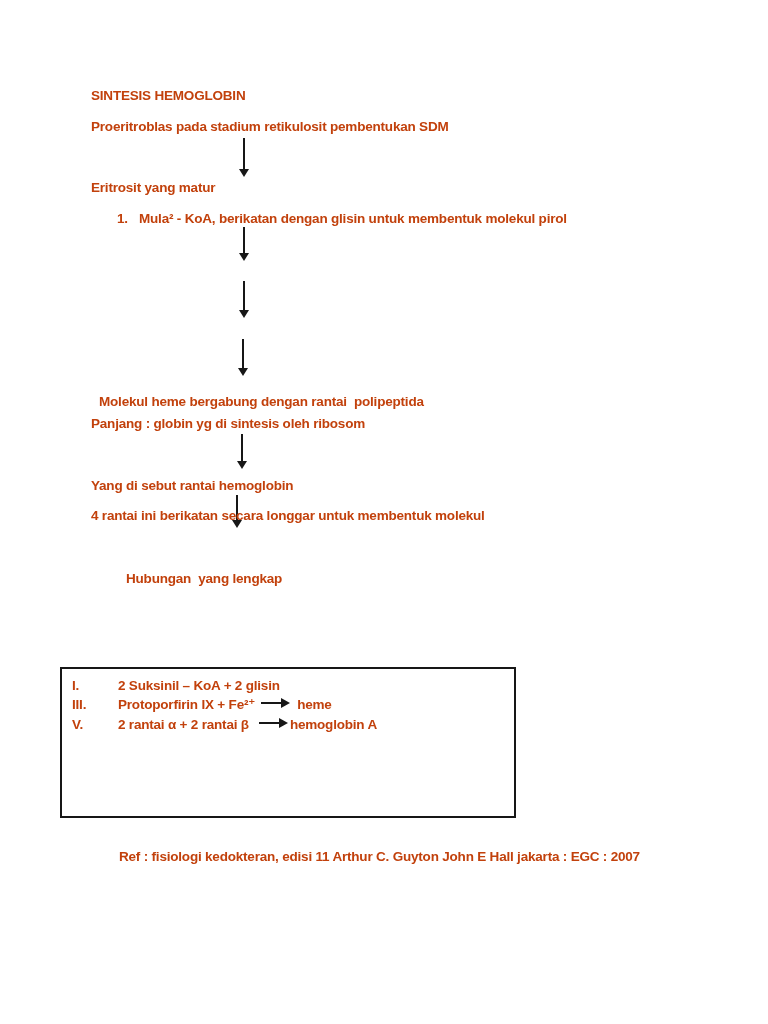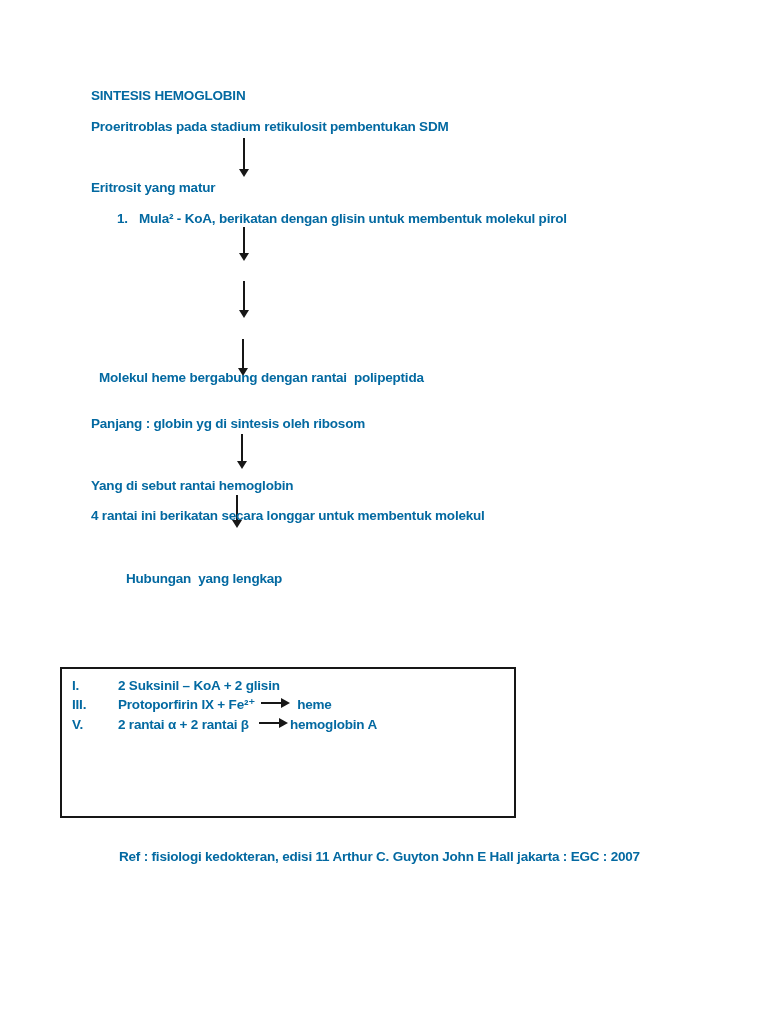--- a/index.html
+++ b/index.html
@@ -10,21 +10,21 @@
   .page {
     position: relative;
     width: 768px;
     height: 1024px;
     background: #ffffff;
     overflow: hidden;
     font-family: "Liberation Sans", "DejaVu Sans", sans-serif;
     font-weight: bold;
     font-size: 13.5px;
     letter-spacing: -0.2px;
-    color: #0369a1;
+    color: #c2410c;
   }
   .line {
     position: absolute;
     white-space: pre;
     line-height: 16px;
   }
   
   .numrow {
     position: absolute;
     display: flex;
@@ -118,21 +118,21 @@
   </div>
 
   <div class="varrow" style="left:243px; top:227px; height:27px;"></div>
 
 
   <div class="varrow" style="left:243px; top:281px; height:30px;"></div>
 
 
   <div class="varrow" style="left:242px; top:339px; height:30px;"></div>
 
-  <div class="line" style="left:91px; top:370px;padding-left:8px;">Molekul heme bergabung dengan rantai  polipeptida</div>
+  <div class="line" style="left:91px; top:394px;padding-left:8px;">Molekul heme bergabung dengan rantai  polipeptida</div>
 
   <div class="line" style="left:91px; top:416px;">Panjang : globin yg di sintesis oleh ribosom</div>
 
   <div class="varrow" style="left:241px; top:434px; height:28px;"></div>
 
   <div class="line" style="left:91px; top:478px;">Yang di sebut rantai hemoglobin</div>
 
   <div class="varrow" style="left:236px; top:495px; height:26px;"></div>
 
   <div class="line" style="left:91px; top:508px;">4 rantai ini berikatan secara longgar untuk membentuk molekul</div>

